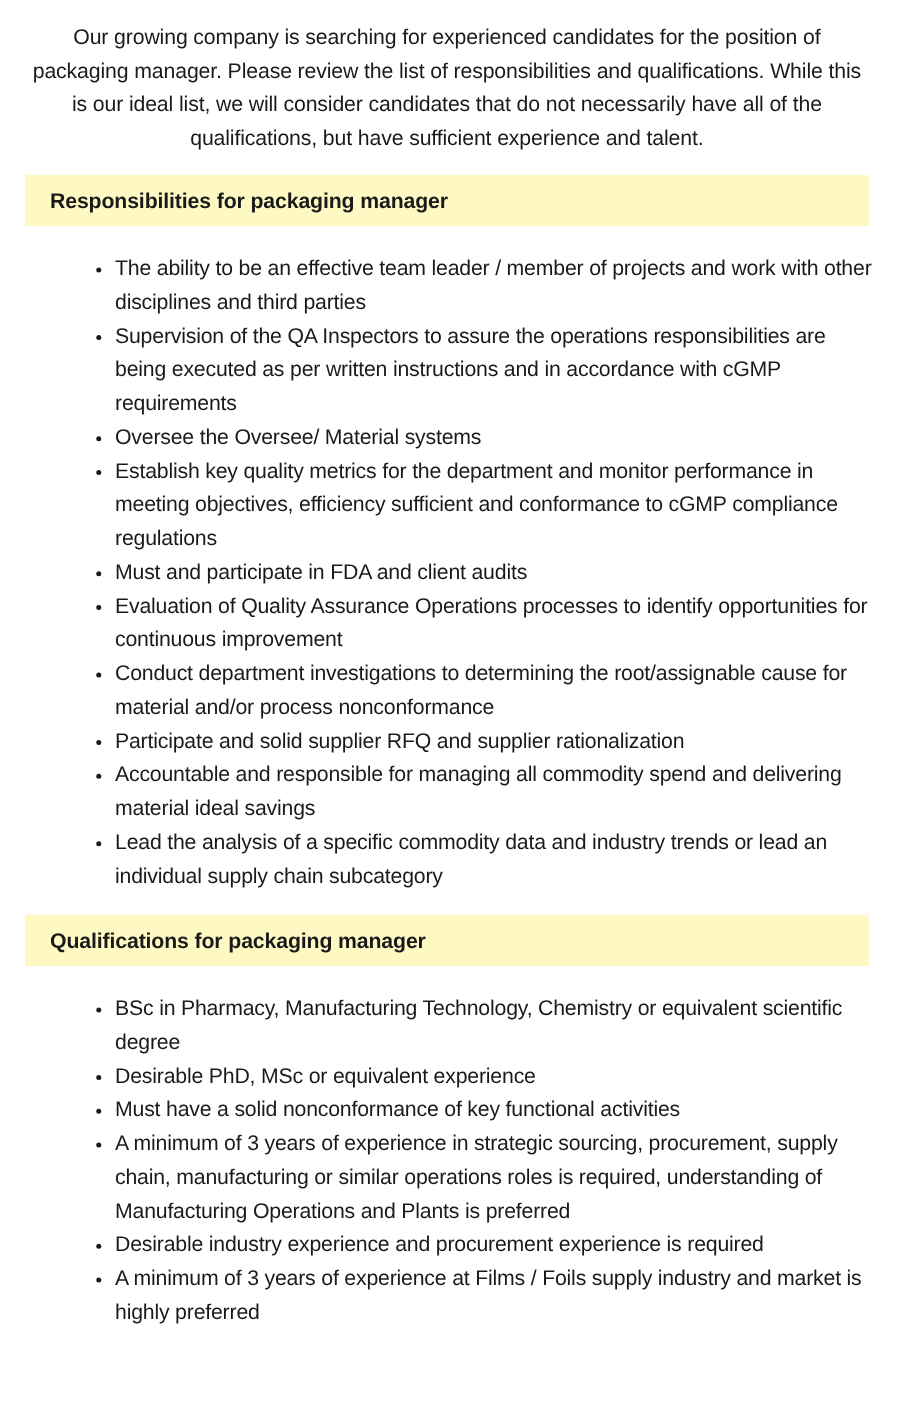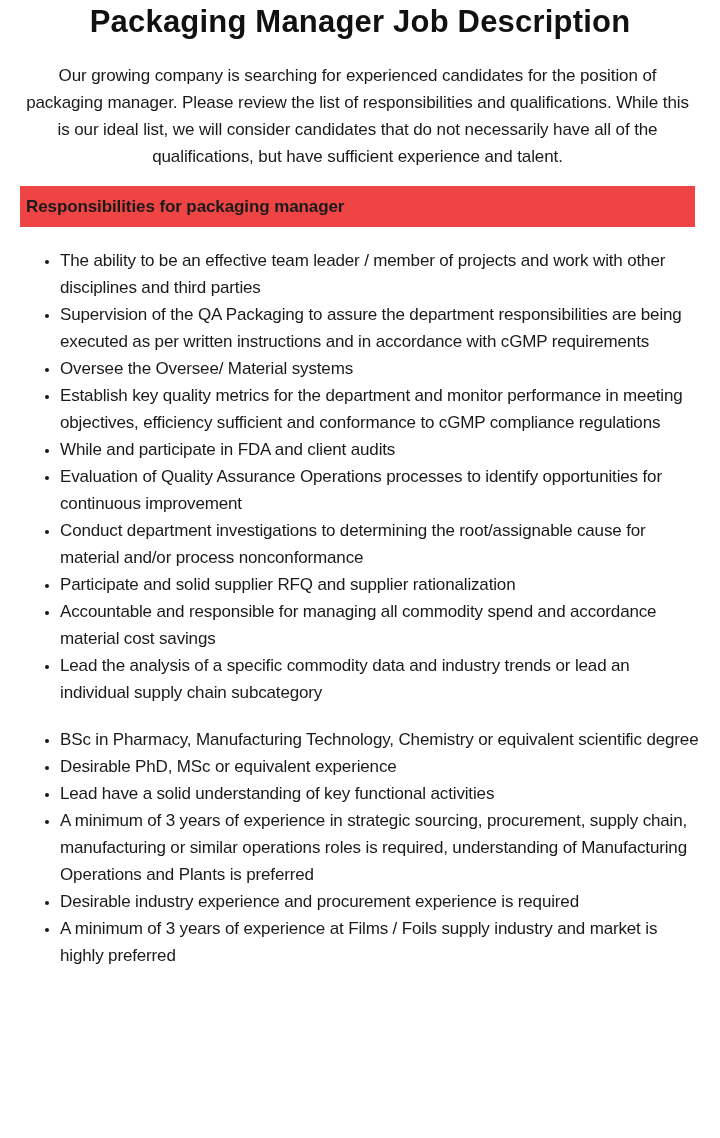--- a/index.html
+++ b/index.html
@@ -17,61 +17,63 @@
     color: #111;
   }
   .intro {
     margin: 16px 25px 4px 20px;
     font-size: 17px; line-height: 27px;
     letter-spacing: -0.1px;
     text-align: center;
   }
   .section-head {
     margin: 16px 25px 0 20px;
-    background: #ef4444;
+    background: #fef9c3;
     height: 41px;
-    padding-left: 6px;
+    padding-left: 20px;
     display: flex; align-items: center;
     font-size: 17px; font-weight: 700;
     letter-spacing: -0.1px;
   }
   ul.items {
     margin: 20px 20px 0 0;
     padding-left: 60px;
     font-size: 17px; line-height: 27px;
     letter-spacing: -0.15px;
   }
-  ul.items li { padding-left: 0; }
+  ul.items li { padding-left: 0; margin-left: 32px; }
   ul.items li::marker { font-size: 14px; }
   .sec2 { margin-top: 18px; }
 </style>
 </head>
 <body>
 
 <div class="page">
-  <h1>Packaging Manager Job Description</h1>
   <p class="intro">Our growing company is searching for experienced candidates for the position of packaging manager. Please review the list of responsibilities and qualifications. While this is our ideal list, we will consider candidates that do not necessarily have all of the qualifications, but have sufficient experience and talent.</p>
 
   <div class="section-head">
     <span>Responsibilities for packaging manager</span>
   </div>
   <ul class="items">
     <li>The ability to be an effective team leader / member of projects and work with other disciplines and third parties</li>
-    <li>Supervision of the QA Packaging to assure the department responsibilities are being executed as per written instructions and in accordance with cGMP requirements</li>
+    <li>Supervision of the QA Inspectors to assure the operations responsibilities are being executed as per written instructions and in accordance with cGMP requirements</li>
     <li>Oversee the Oversee/ Material systems</li>
     <li>Establish key quality metrics for the department and monitor performance in meeting objectives, efficiency sufficient and conformance to cGMP compliance regulations</li>
-    <li>While and participate in FDA and client audits</li>
+    <li>Must and participate in FDA and client audits</li>
     <li>Evaluation of Quality Assurance Operations processes to identify opportunities for continuous improvement</li>
     <li>Conduct department investigations to determining the root/assignable cause for material and/or process nonconformance</li>
     <li>Participate and solid supplier RFQ and supplier rationalization</li>
-    <li>Accountable and responsible for managing all commodity spend and accordance material cost savings</li>
+    <li>Accountable and responsible for managing all commodity spend and delivering material ideal savings</li>
     <li>Lead the analysis of a specific commodity data and industry trends or lead an individual supply chain subcategory</li>
   </ul>
 
+  <div class="section-head sec2">
+    <span>Qualifications for packaging manager</span>
+  </div>
   <ul class="items">
     <li>BSc in Pharmacy, Manufacturing Technology, Chemistry or equivalent scientific degree</li>
     <li>Desirable PhD, MSc or equivalent experience</li>
-    <li>Lead have a solid understanding of key functional activities</li>
+    <li>Must have a solid nonconformance of key functional activities</li>
     <li>A minimum of 3 years of experience in strategic sourcing, procurement, supply chain, manufacturing or similar operations roles is required, understanding of Manufacturing Operations and Plants is preferred</li>
     <li>Desirable industry experience and procurement experience is required</li>
     <li>A minimum of 3 years of experience at Films / Foils supply industry and market is highly preferred</li>
   </ul>
 </div>
 
 </body></html>

